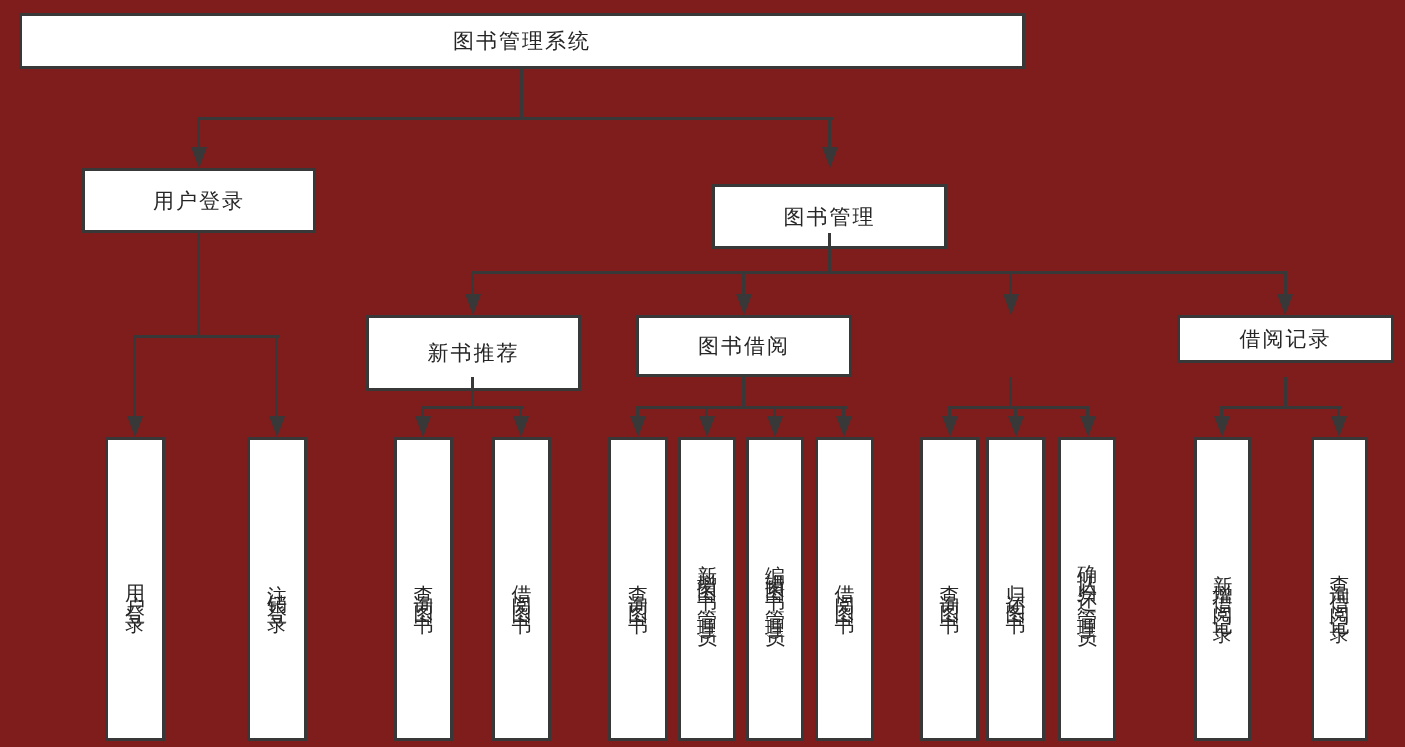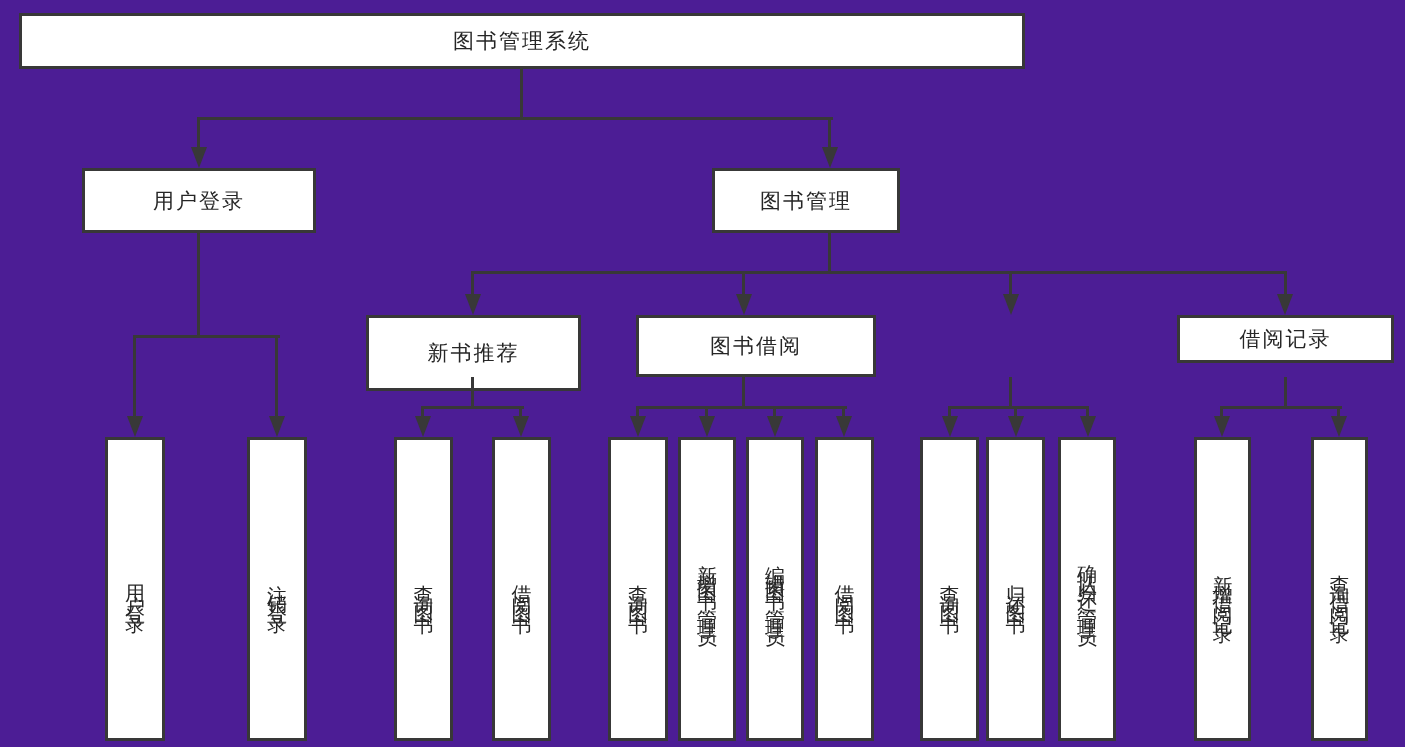--- a/index.html
+++ b/index.html
@@ -1,20 +1,20 @@
 <!DOCTYPE html>
 <html><head>
 <meta charset="utf-8">
 <style>
   html, body { margin: 0; padding: 0; background: #ffffff; }
   .canvas {
     position: relative;
     width: 1405px;
     height: 747px;
-    background: #4c1d95;
+    background: #7f1d1d;
     font-family: "Liberation Sans", "DejaVu Sans", sans-serif;
     overflow: hidden;
   }
   .box, .vbox {
     position: absolute;
     box-sizing: border-box;
     border: 3px solid #383838;
     background: #ffffff;
     display: flex;
     align-items: center;
@@ -65,21 +65,21 @@
   <div class="line" style="left:520px; top:69px; width:3px; height:49px;"></div>
   <div class="line" style="left:197px; top:117px; width:636px; height:3px;"></div>
   <div class="line" style="left:197px; top:117px; width:3px; height:31px;"></div>
   <div class="line" style="left:828px; top:117px; width:3px; height:31px;"></div>
   <div class="arrow" style="left:191px; top:147px;"></div>
   <div class="arrow" style="left:822px; top:147px;"></div>
 
   <div class="box" style="left:82px; top:168px; width:234px; height:65px;">
     <span>用户登录</span>
   </div>
-  <div class="box" style="left:712px; top:168px; width:188px; height:65px;justify-content:center;">
+  <div class="box" style="left:712px; top:184px; width:235px; height:65px;justify-content:center;">
     <span>图书管理</span>
   </div>
 
   <div class="line" style="left:197px; top:233px; width:3px; height:102px;"></div>
   <div class="line" style="left:133px; top:335px; width:147px; height:3px;"></div>
   <div class="line" style="left:133px; top:335px; width:3px; height:82px;"></div>
   <div class="line" style="left:275px; top:335px; width:3px; height:82px;"></div>
   <div class="arrow" style="left:127px; top:416px;"></div>
   <div class="arrow" style="left:269px; top:416px;"></div>
 
@@ -90,21 +90,21 @@
   <div class="line" style="left:1009px; top:271px; width:3px; height:24px;"></div>
   <div class="line" style="left:1284px; top:271px; width:3px; height:24px;"></div>
   <div class="arrow" style="left:465px; top:294px;"></div>
   <div class="arrow" style="left:736px; top:294px;"></div>
   <div class="arrow" style="left:1003px; top:294px;"></div>
   <div class="arrow" style="left:1277px; top:294px;"></div>
 
   <div class="box" style="left:366px; top:315px; width:215px; height:76px;">
     <span>新书推荐</span>
   </div>
-  <div class="box" style="left:636px; top:315px; width:240px; height:62px;">
+  <div class="box" style="left:636px; top:315px; width:216px; height:62px;">
     <span>图书借阅</span>
   </div>
   <div class="box" style="left:1177px; top:315px; width:217px; height:48px;">
     <span>借阅记录</span>
   </div>
 
   <div class="line" style="left:471px; top:377px; width:3px; height:30px;"></div>
   <div class="line" style="left:421px; top:406px; width:103px; height:3px;"></div>
   <div class="line" style="left:421px; top:406px; width:3px; height:13px;"></div>
   <div class="line" style="left:519px; top:406px; width:3px; height:13px;"></div>

